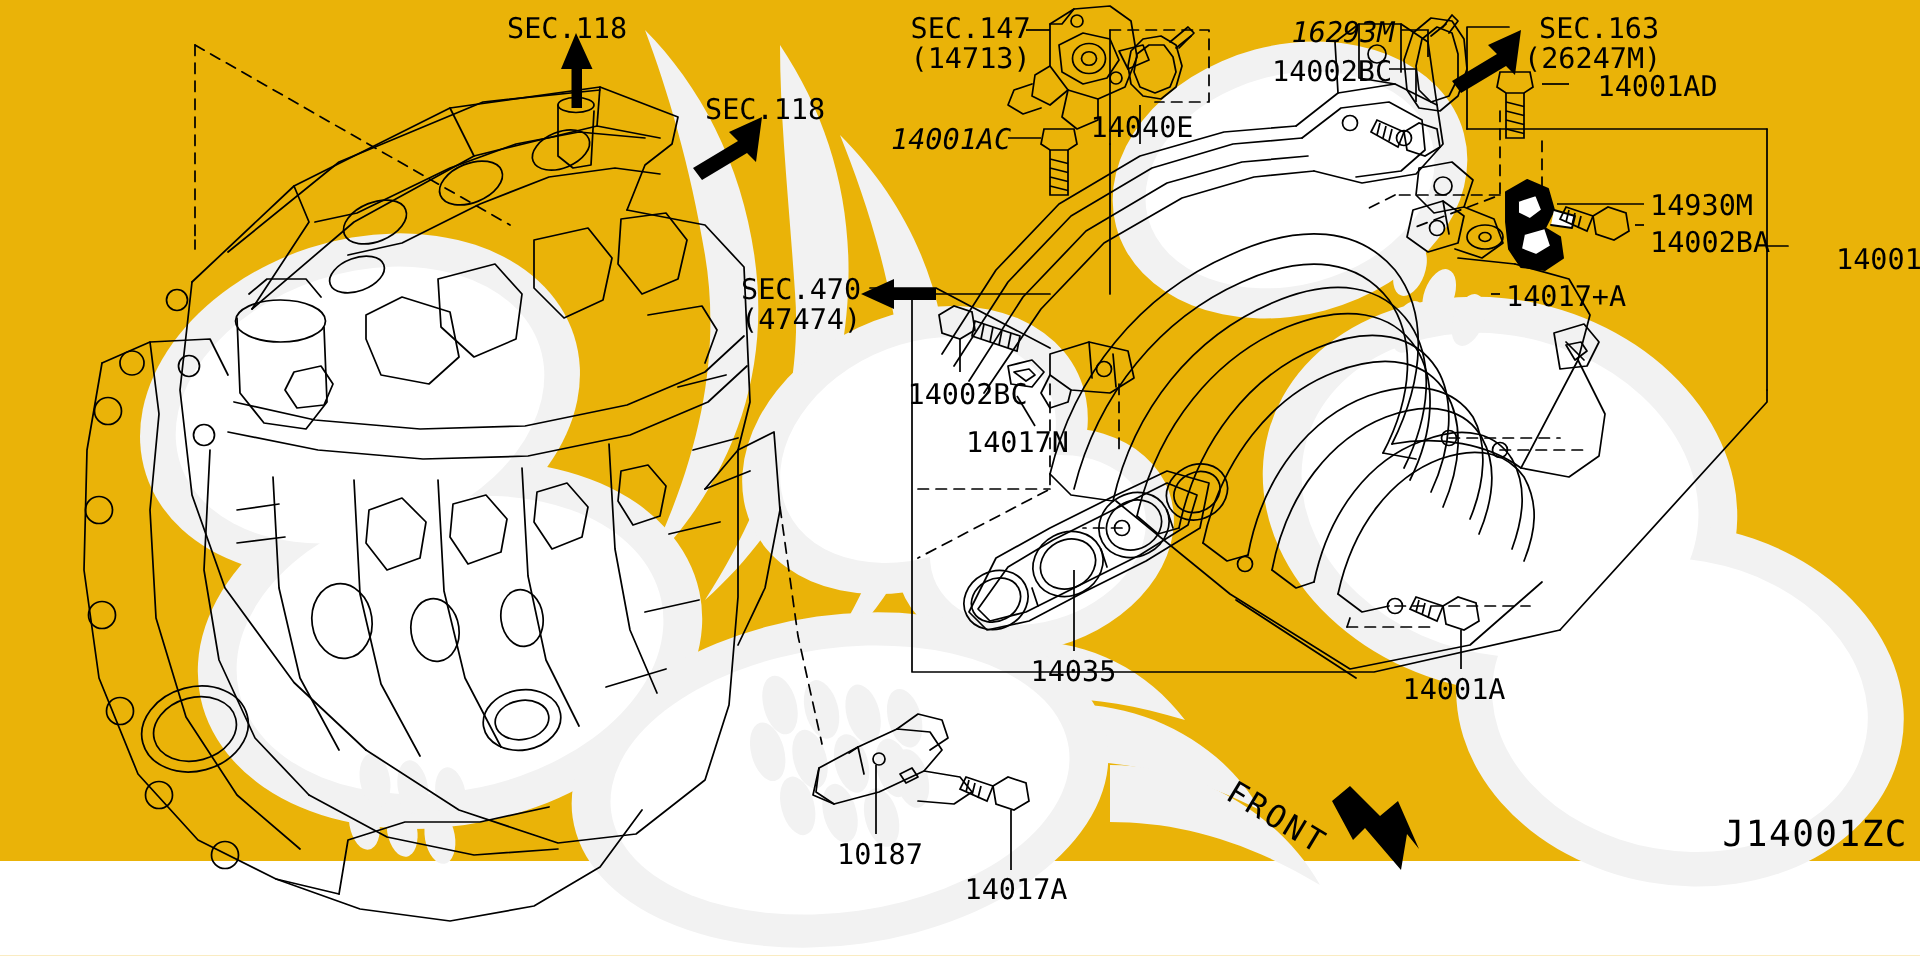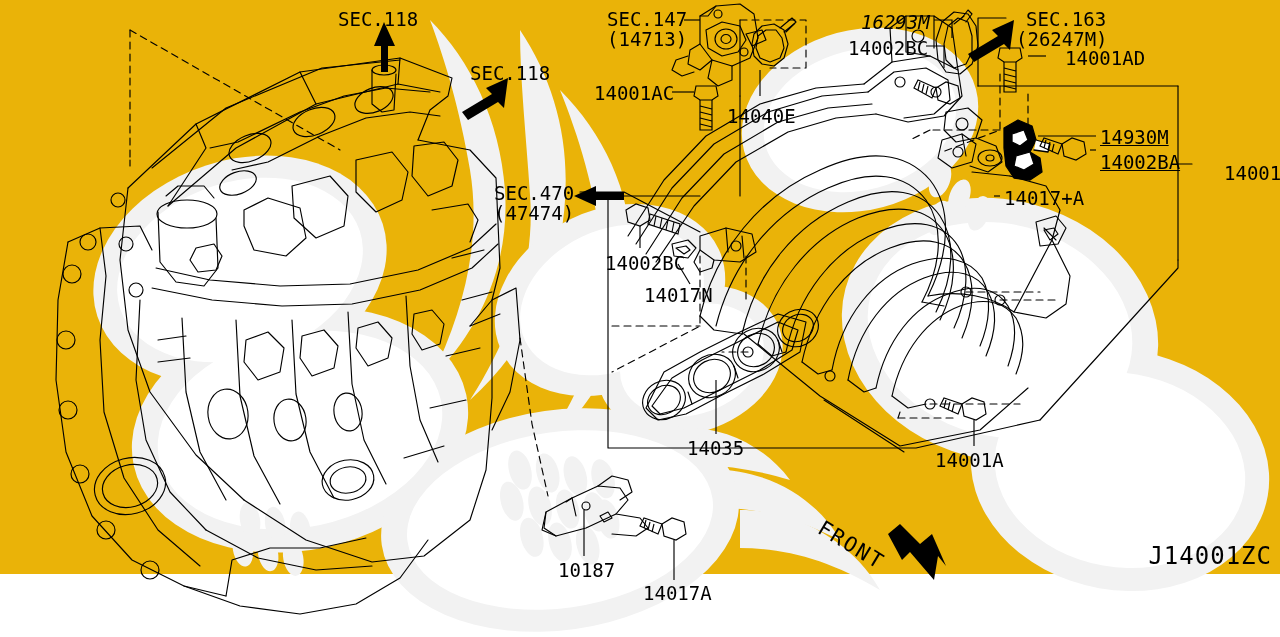--- a/index.html
+++ b/index.html
@@ -425,27 +425,27 @@
   </svg>
 
   <div class="lbl" style="left:338px;top:8px;">SEC.118</div>
   <div class="lbl" style="left:470px;top:62px;">SEC.118</div>
   <div class="lbl" style="left:494px;top:182px;">SEC.470</div>
   <div class="lbl" style="left:494px;top:202px;">(47474)</div>
   <div class="lbl" style="left:607px;top:8px;">SEC.147</div>
   <div class="lbl" style="left:607px;top:28px;">(14713)</div>
   <div class="lbl" style="left:1026px;top:8px;text-align:right;">SEC.163</div>
   <div class="lbl" style="left:1016px;top:28px;">(26247M)</div>
-  <div class="lbl" style="left:594px;top:82px;">14001AC</div>
-  <div class="lbl" style="left:727px;top:74px;margin-top:31px;">14040E</div>
+  <div class="lbl" style="left:594px;top:82px;font-style:italic;">14001AC</div>
+  <div class="lbl" style="left:727px;top:74px;">14040E</div>
   <div class="lbl" style="left:861px;top:11px;font-style:italic;">16293M</div>
   <div class="lbl" style="left:848px;top:37px;">14002BC</div>
   <div class="lbl" style="left:1053px;top:47px;margin-left:12px;">14001AD</div>
-  <div class="lbl" style="left:1100px;top:126px;text-decoration:underline;">14930M</div>
-  <div class="lbl" style="left:1100px;top:151px;text-decoration:underline;">14002BA</div>
+  <div class="lbl" style="left:1100px;top:126px;">14930M</div>
+  <div class="lbl" style="left:1100px;top:151px;">14002BA</div>
   <div class="lbl" style="left:1224px;top:162px;">14001</div>
   <div class="lbl" style="left:1004px;top:187px;">14017+A</div>
   <div class="lbl" style="left:605px;top:252px;">14002BC</div>
   <div class="lbl" style="left:644px;top:284px;">14017N</div>
   <div class="lbl" style="left:687px;top:437px;">14035</div>
   <div class="lbl" style="left:935px;top:449px;">14001A</div>
   <div class="lbl" style="left:558px;top:559px;">10187</div>
   <div class="lbl" style="left:643px;top:582px;">14017A</div>
 
   <div class="frontword" style="left:826px;top:516px;">FRONT</div>

